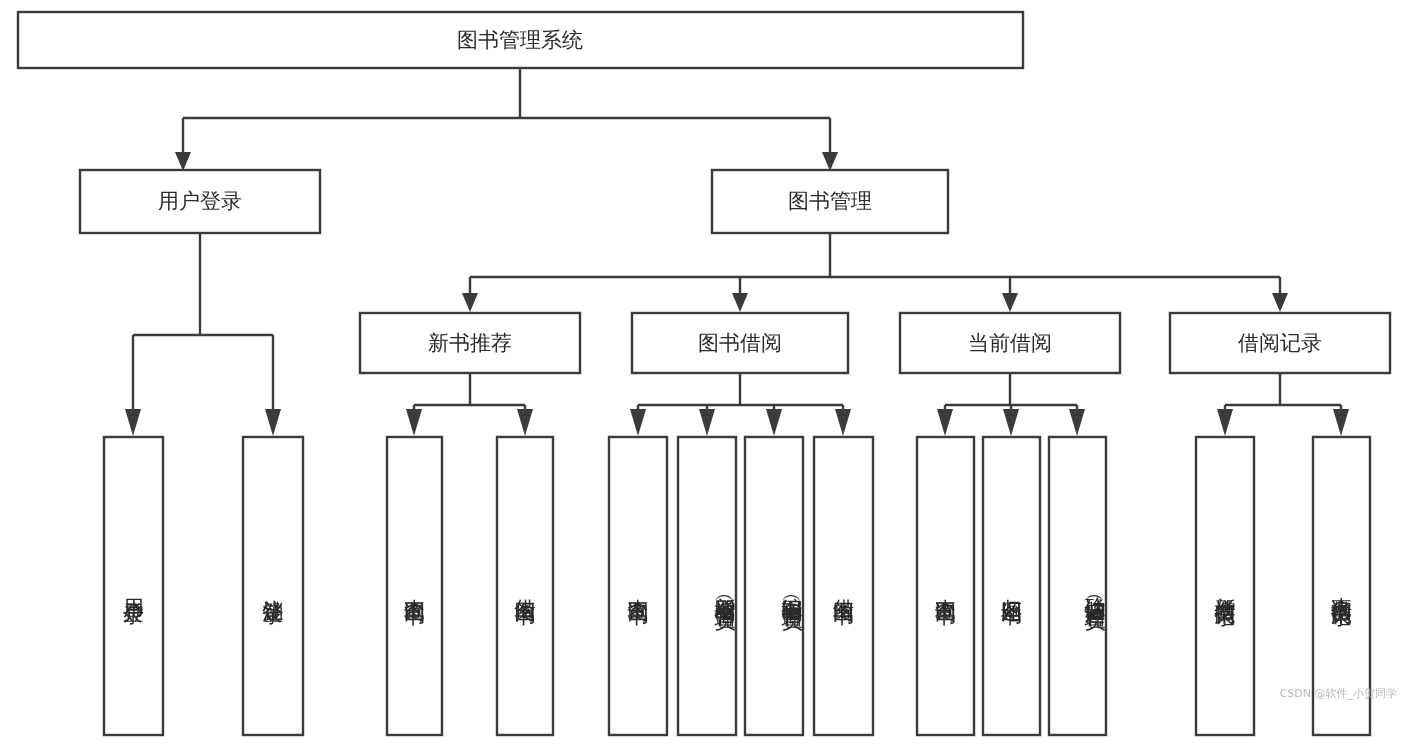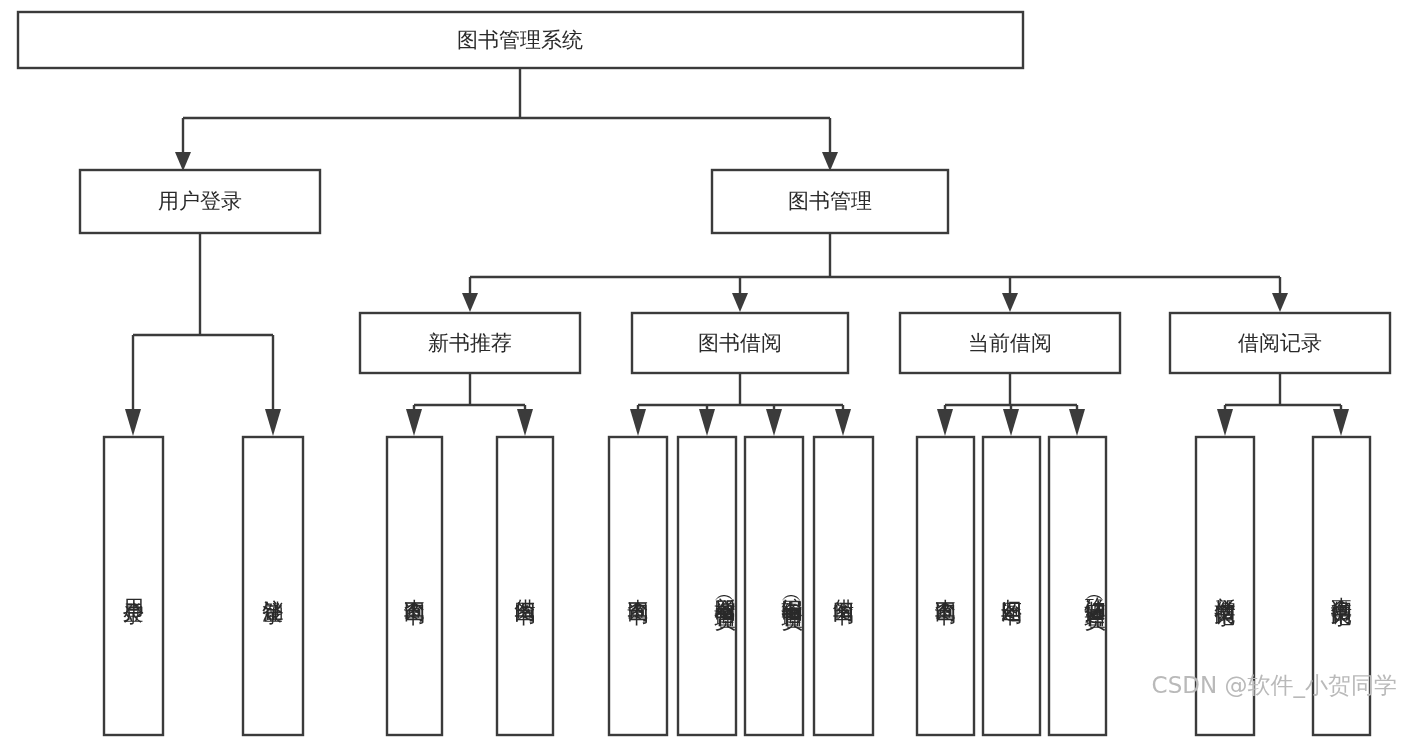--- a/index.html
+++ b/index.html
@@ -72,21 +72,21 @@
     justify-content: center;
     text-align: center;
     white-space: nowrap;
     pointer-events: none;
   }
   .watermark {
     position: absolute;
     right: 8px;
     bottom: 4px;
     font-family: "DejaVu Sans", "Liberation Sans", sans-serif;
-    font-size: 23px;
+    font-size: 11px;
     color: #b9b9b9;
     white-space: nowrap;
     user-select: none;
   }
 </style>
 </head>
 <body>
 
 <div id="diagram-root">
 

